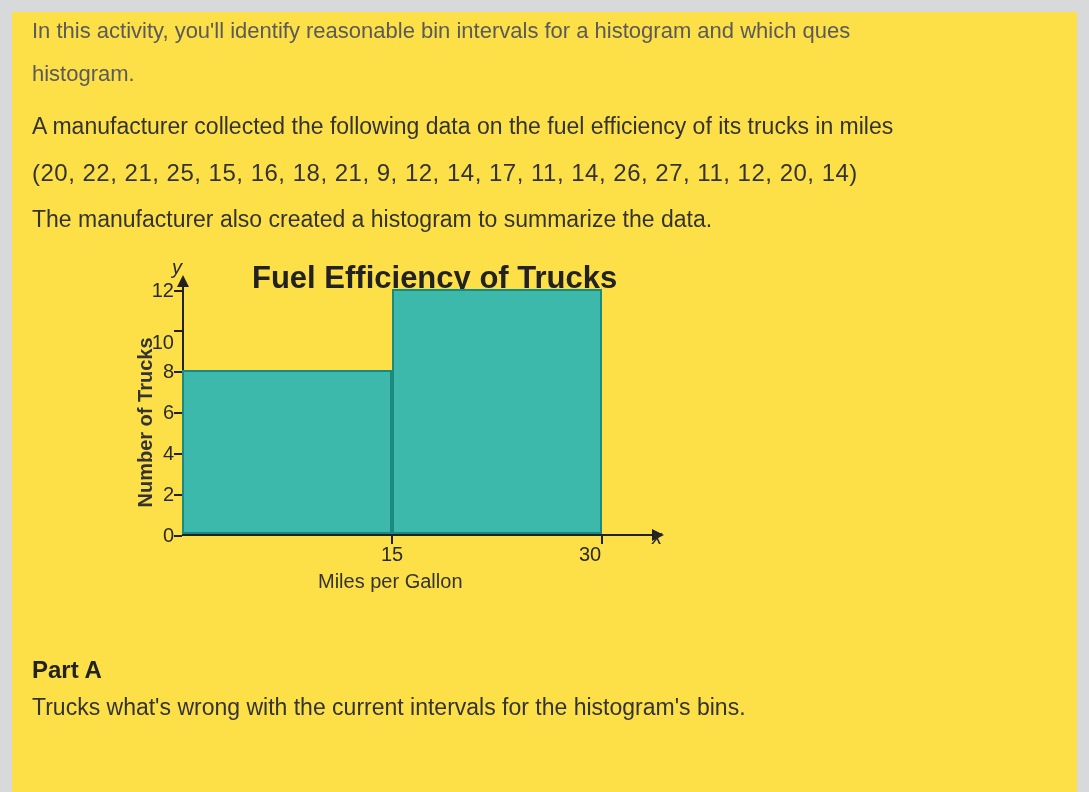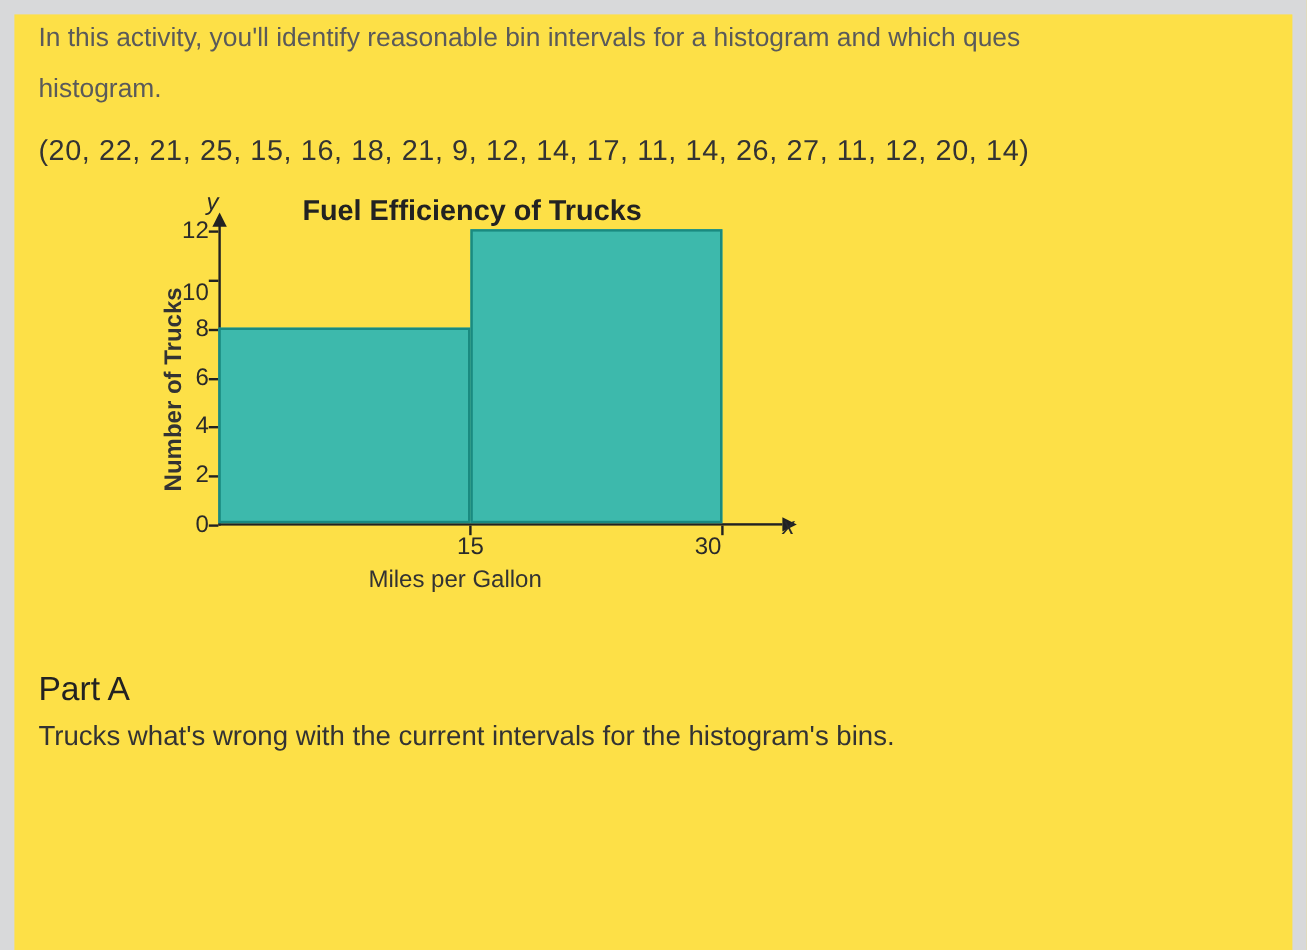--- a/index.html
+++ b/index.html
@@ -43,21 +43,21 @@
     .chart-wrap {
       position: relative;
       width: 660px;
       height: 350px;
       margin: 18px 0 10px 40px;
     }
     .chart-title {
       position: absolute;
       top: 4px;
       left: 180px;
-      font-size: 24px;
+      font-size: 31px;
       font-weight: 700;
       color: #222;
     }
     .y-axis-letter {
       position: absolute;
       top: 0px;
       left: 100px;
       font-style: italic;
       font-size: 20px;
     }
@@ -75,21 +75,21 @@
       transform: rotate(-90deg);
       transform-origin: center;
       font-size: 20px;
       font-weight: 600;
       color: #333;
       white-space: nowrap;
     }
     .x-axis-title {
       position: absolute;
       top: 314px;
-      left: 235px;
+      left: 246px;
       font-size: 20px;
       color: #333;
     }
     .plot {
       position: absolute;
       left: 110px;
       top: 35px;
       width: 470px;
       height: 245px;
     }
@@ -156,40 +156,42 @@
       font-size: 20px;
       transform: translateX(-50%);
     }
     .bar {
       position: absolute;
       bottom: 2px;
       background: #3db9ac;
       border: 2px solid #1a8a80;
     }
     .part-heading {
-      font-size: 28px;
-      font-weight: 400;
+      font-size: 24px;
+      font-weight: 700;
       color: #222;
       margin-top: 50px;
     }
     .part-prompt {
       font-size: 23px;
       color: #333;
       margin-top: 10px;
     }
   </style>
 </head>
 <body>
 
 <div class="content">
 
   <div class="intro-line">In this activity, you'll identify reasonable bin intervals for a histogram and which ques</div>
   <div class="intro-line">histogram.</div>
 
+  <div class="body-line">A manufacturer collected the following data on the fuel efficiency of its trucks in miles</div>
   <div class="data-list">(20, 22, 21, 25, 15, 16, 18, 21, 9, 12, 14, 17, 11, 14, 26, 27, 11, 12, 20, 14)</div>
+  <div class="body-line">The manufacturer also created a histogram to summarize the data.</div>
 
   <div class="chart-wrap">
     <div class="y-axis-letter">y</div>
     <div class="chart-title">Fuel Efficiency of Trucks</div>
     <div class="y-axis-title">Number of Trucks</div>
 
     <div class="plot">
       <div class="y-axis-line"></div>
       <div class="y-arrow"></div>
       <div class="x-axis-line"></div>

